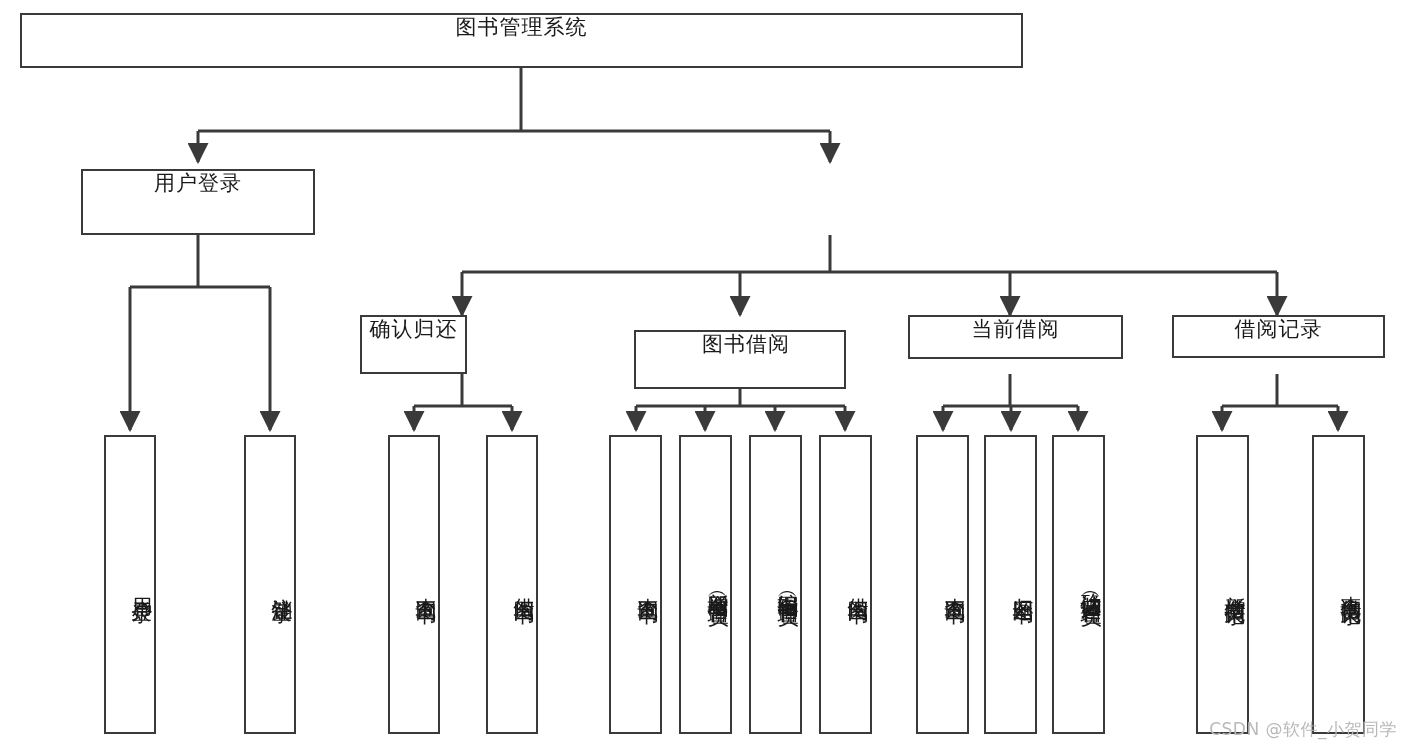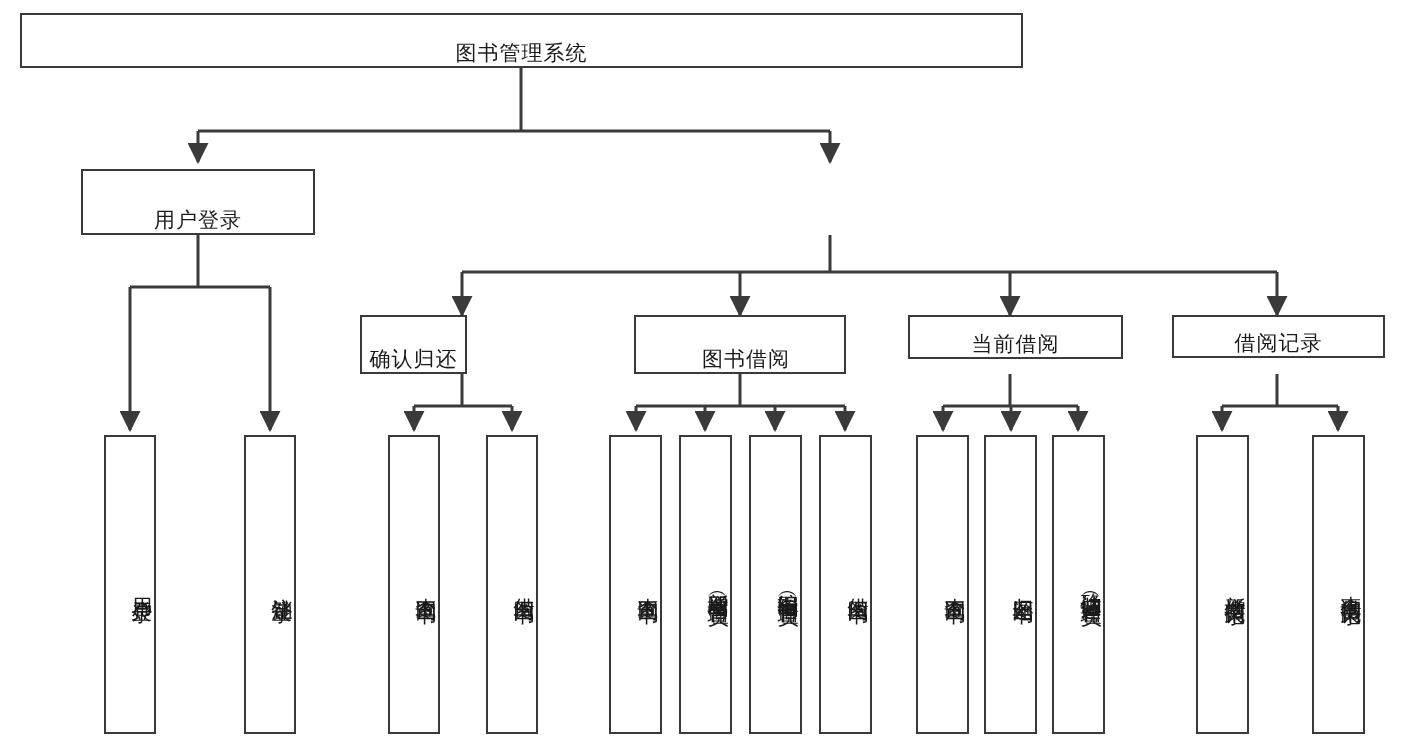--- a/index.html
+++ b/index.html
@@ -16,21 +16,21 @@
     height: 747px;
     background: #ffffff;
     overflow: hidden;
   }
   .node {
     position: absolute;
     box-sizing: border-box;
     border: 2px solid #3a3a3a;
     background: #ffffff;
     display: flex;
-    align-items: flex-end;
+    align-items: flex-start;
     justify-content: center;
     color: #1a1a1a;
     line-height: 1.18;
   }
   .node.h {
     font-size: 21px;
     letter-spacing: 1px;
   }
   .node.v {
     writing-mode: vertical-rl;
@@ -125,21 +125,21 @@
     <span>图书管理系统</span>
   </div>
 
   <div class="node h" style="left:81px; top:169px; width:234px; height:66px;">
     <span>用户登录</span>
   </div>
 
   <div class="node h" style="left:360px; top:315px; width:107px; height:59px;">
     <span>确认归还</span>
   </div>
-  <div class="node h" style="left:634px; top:315px; width:212px; height:59px;padding-left:12px;">
+  <div class="node h" style="left:634px; top:330px; width:212px; height:59px;padding-left:12px;">
     <span>图书借阅</span>
   </div>
   <div class="node h" style="left:908px; top:315px; width:215px; height:44px;">
     <span>当前借阅</span>
   </div>
   <div class="node h" style="left:1172px; top:315px; width:213px; height:43px;">
     <span>借阅记录</span>
   </div>
 
   <div class="node v" style="left:104px; top:435px; width:52px; height:299px;">
@@ -179,14 +179,15 @@
     <span class="vtext">确认归还（管理员）</span>
   </div>
 
   <div class="node v" style="left:1196px; top:435px; width:53px; height:299px;">
     <span class="vtext">新增借阅记录</span>
   </div>
   <div class="node v" style="left:1312px; top:435px; width:53px; height:299px;">
     <span class="vtext">查询借阅记录</span>
   </div>
 
+  <div class="watermark">CSDN @软件_小贺同学</div>
 
 </div>
 
 </body></html>

